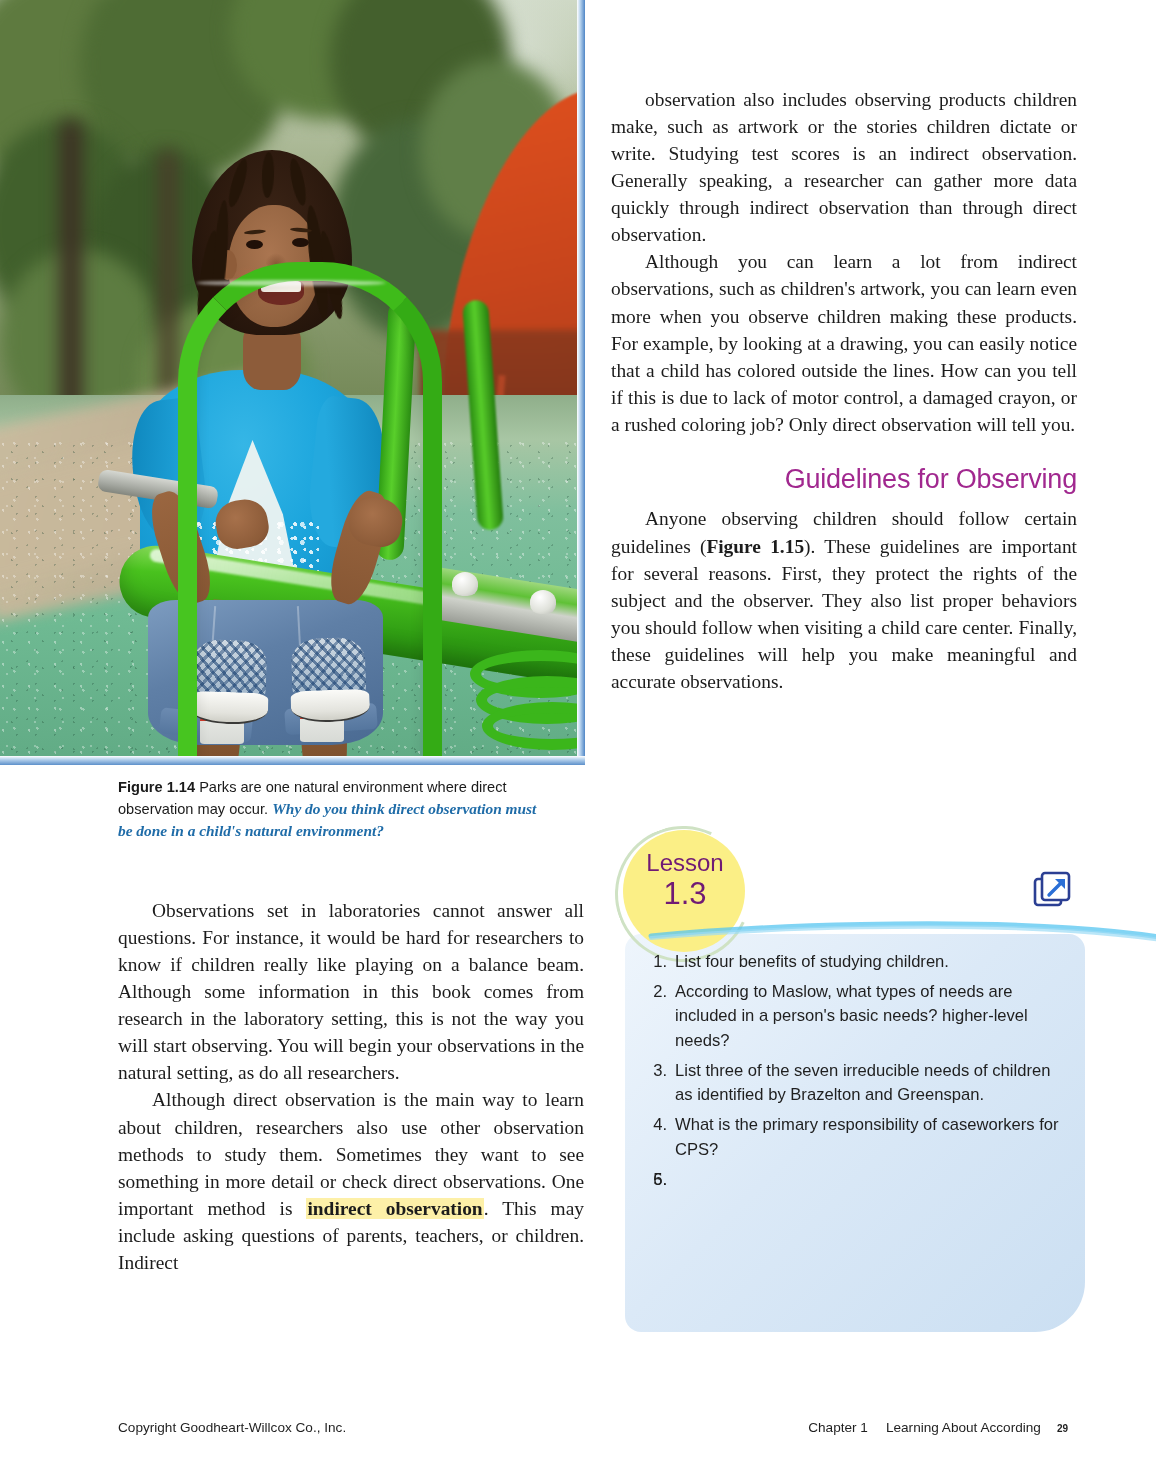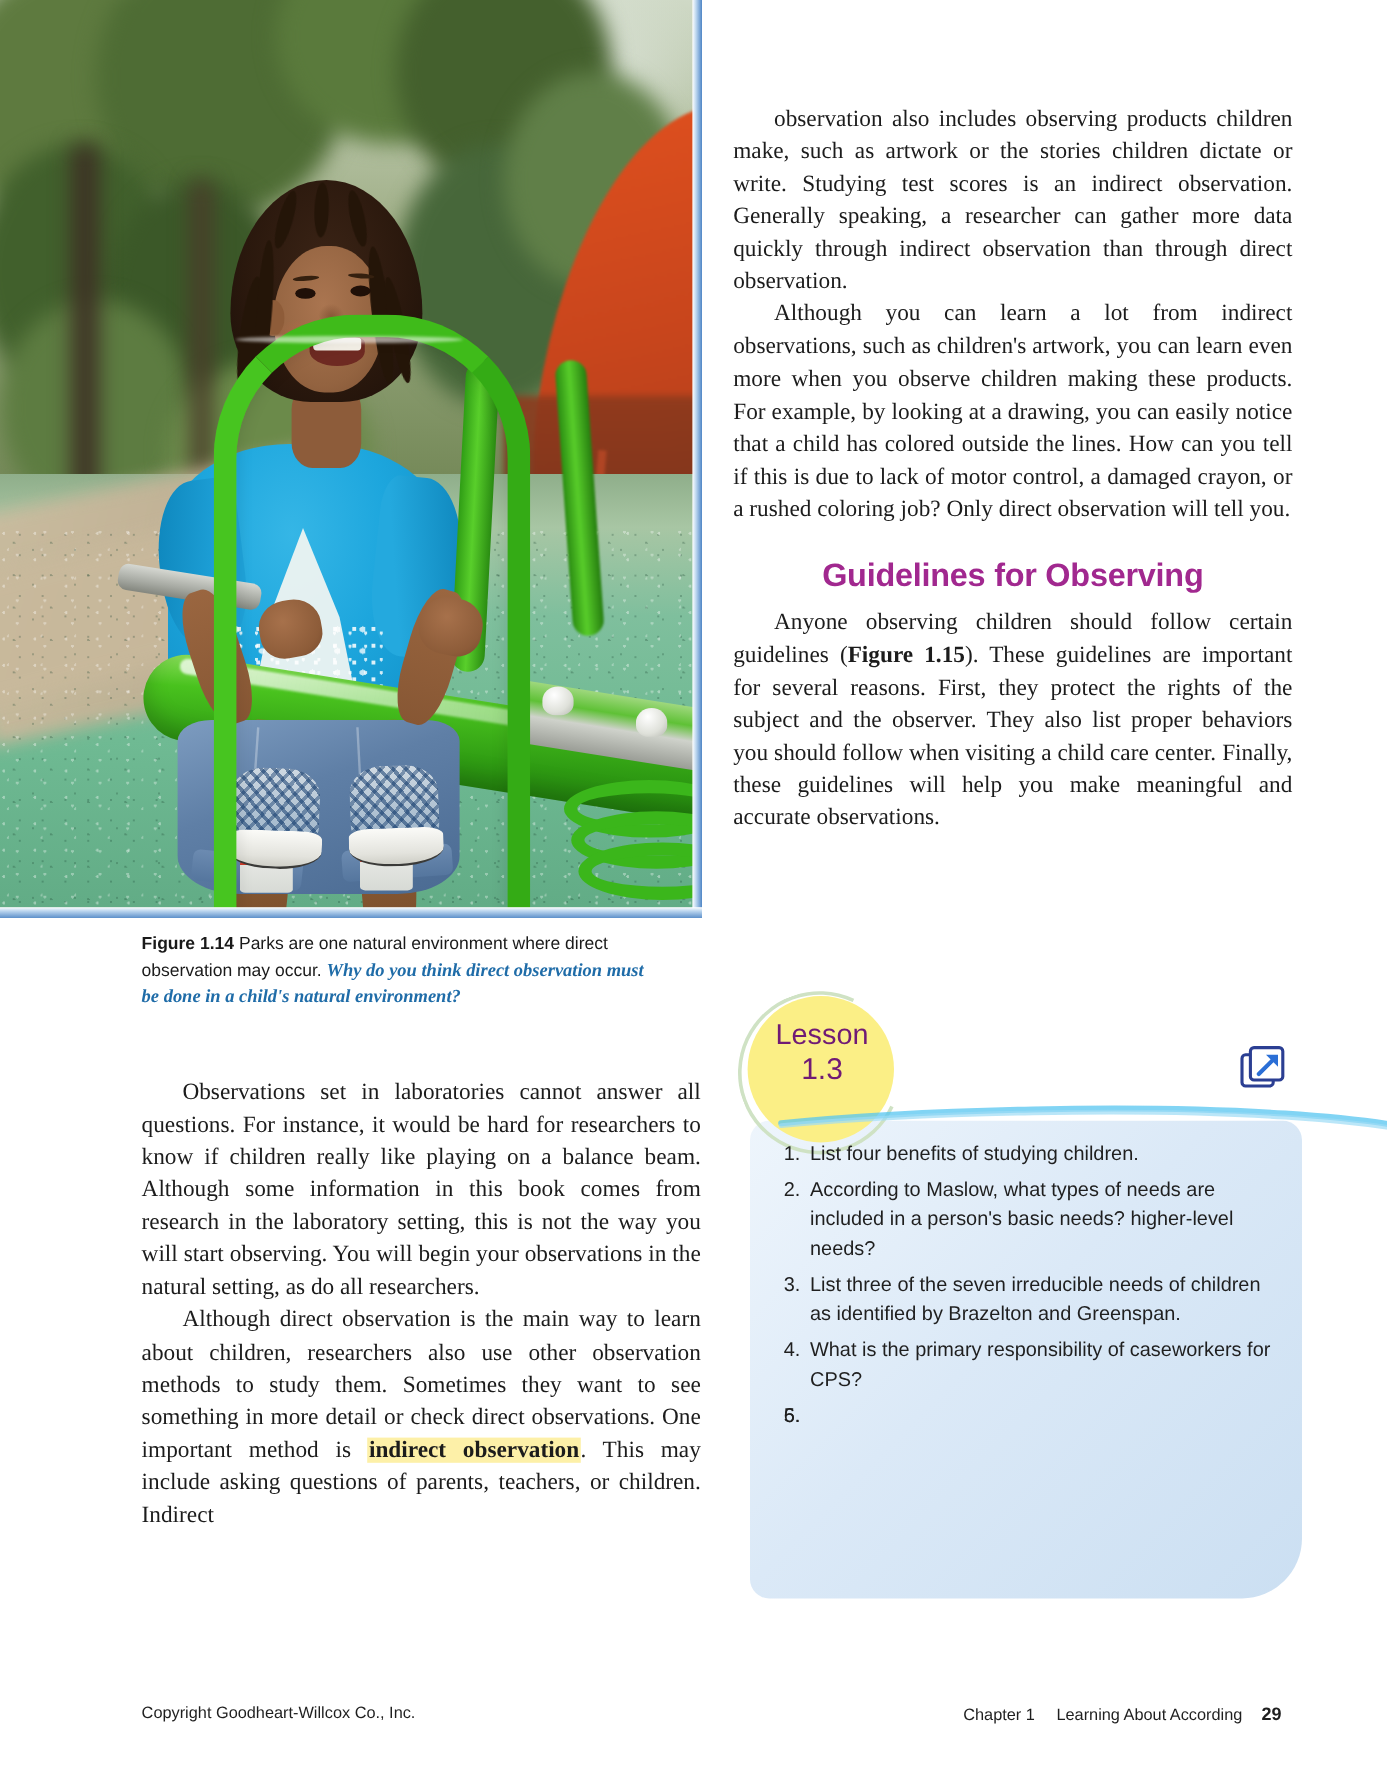--- a/index.html
+++ b/index.html
@@ -394,25 +394,25 @@
     text-align: justify;
     color: #1c1c1c;
   }
   .col.left  { left: 118px; top: 897px; }
   .col.right { left: 611px; top: 86px;  }
   .col p { margin: 0; text-indent: 34px; }
   .col p + p { margin-top: 0px; }
   .h-purple {
     font-family: "Liberation Sans", sans-serif;
     font-size: 27px;
-    font-weight: bold;
+    font-weight: normal;
     color: #a1288f;
     margin: 23px 0 7px 0;
     letter-spacing: -0.2px;
-    text-align: center;
+    text-align: right;
     text-indent: 0;
   }
   .h-green {
     font-family: "Liberation Sans", sans-serif;
     font-size: 22.5px;
     font-weight: normal;
     color: #2a9642;
     margin: 19px 0 5px 0;
     text-align: left;
     text-indent: 0;
@@ -459,21 +459,21 @@
     position: absolute;
     left: 22px; top: 26px;
     width: 104px;
     text-align: center;
     font-family: "Liberation Sans", sans-serif;
     color: #701a75;
     z-index: 6;
     line-height: 1.12;
   }
   .lesson-word { font-size: 24px; display: block; }
-  .lesson-num  { font-size: 25px; display: block; }
+  .lesson-num  { font-size: 31px; display: block; }
   .review-title {
     position: absolute;
     left: 132px; top: 56px;
     font-family: "Liberation Sans", sans-serif;
     font-size: 26.5px;
     color: #ea2027;
     z-index: 6;
     white-space: nowrap;
   }
   .ext-icon {
@@ -521,21 +521,21 @@
     position: absolute;
     left: 118px; top: 1420px;
     width: 950px;
     font-family: "Liberation Sans", sans-serif;
     font-size: 13.6px;
     color: #1f1f1f;
   }
   .footer-left { position: absolute; left: 0; top: 0; }
   .footer-right { position: absolute; right: 0; top: 0; white-space: nowrap; }
   .footer-right .ch { margin-right: 18px; text-align: right; }
-  .footer-right .pg { font-weight: bold; font-size: 15px; margin-left: 16px; }
+  .footer-right .pg { font-weight: bold; font-size: 10px; margin-left: 16px; }
 </style>
 </head>
 <body>
 
 <div class="photo-wrap">
   <div class="photo">
     <div class="bg-sky"></div>
 
     <div class="tree" style="left:-40px;top:-30px;width:200px;height:220px;background:#5e7a3f;"></div>
     <div class="tree" style="left:80px;top:-50px;width:210px;height:230px;background:#4e6c34;"></div>

